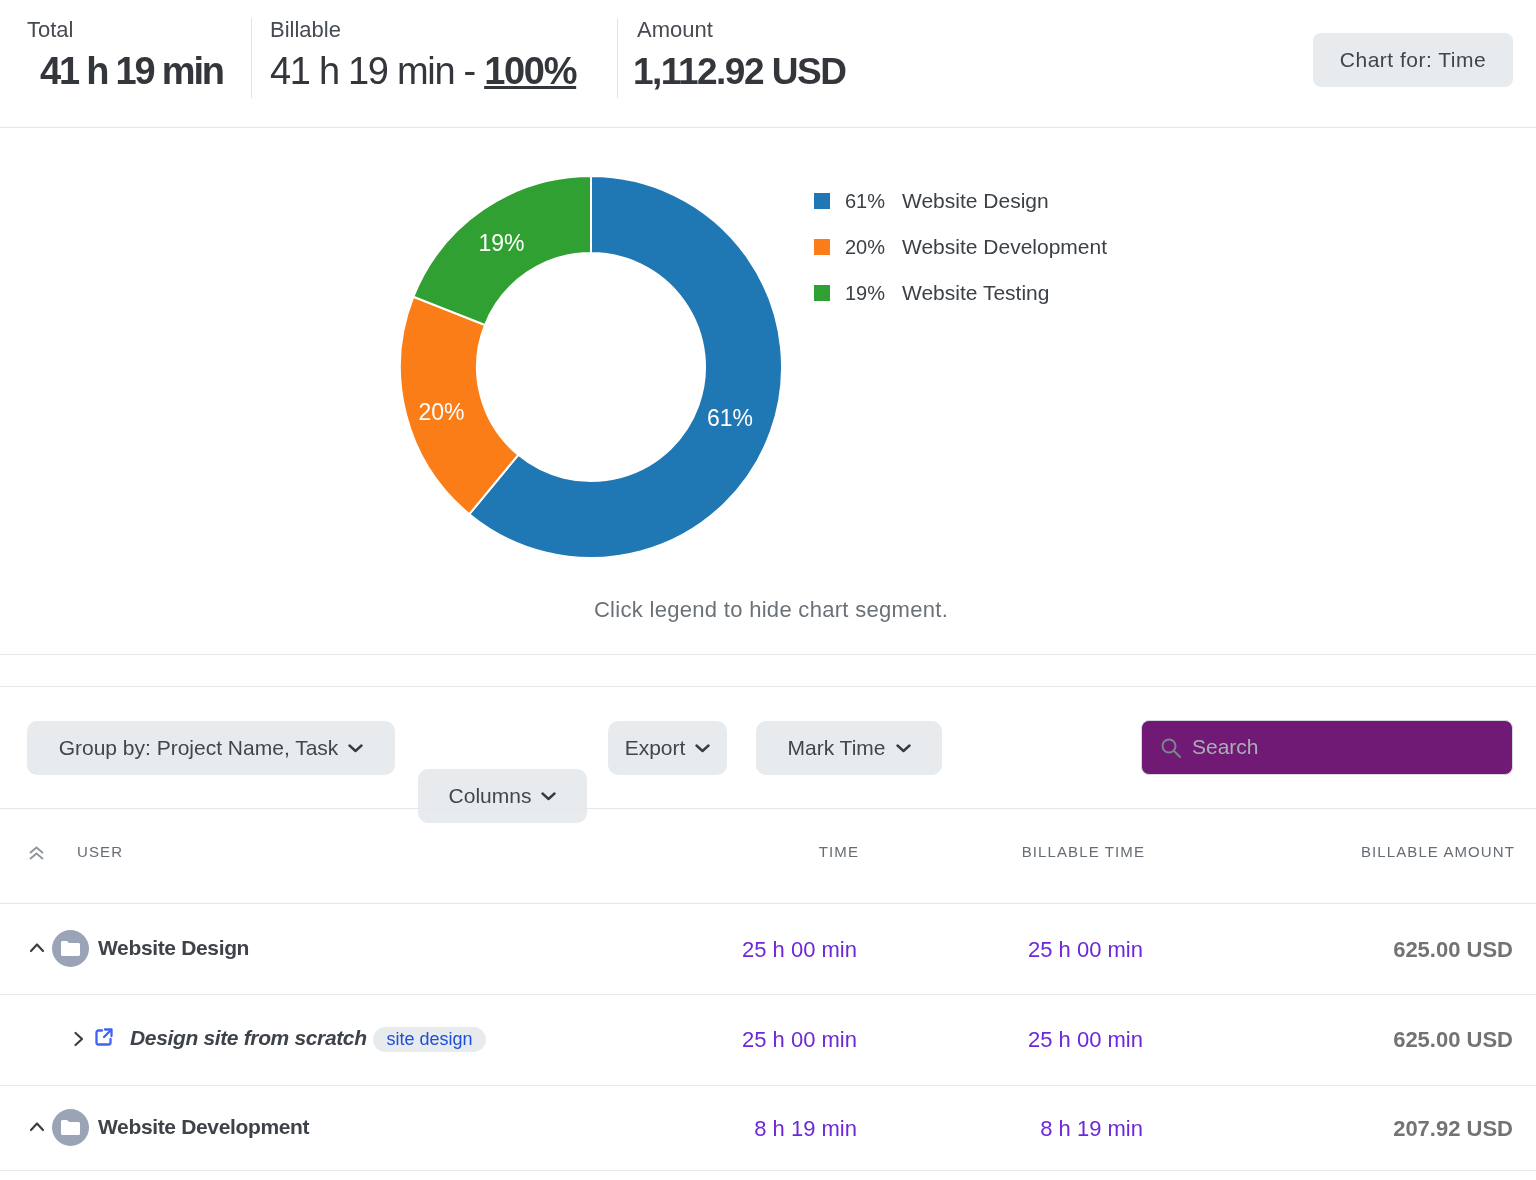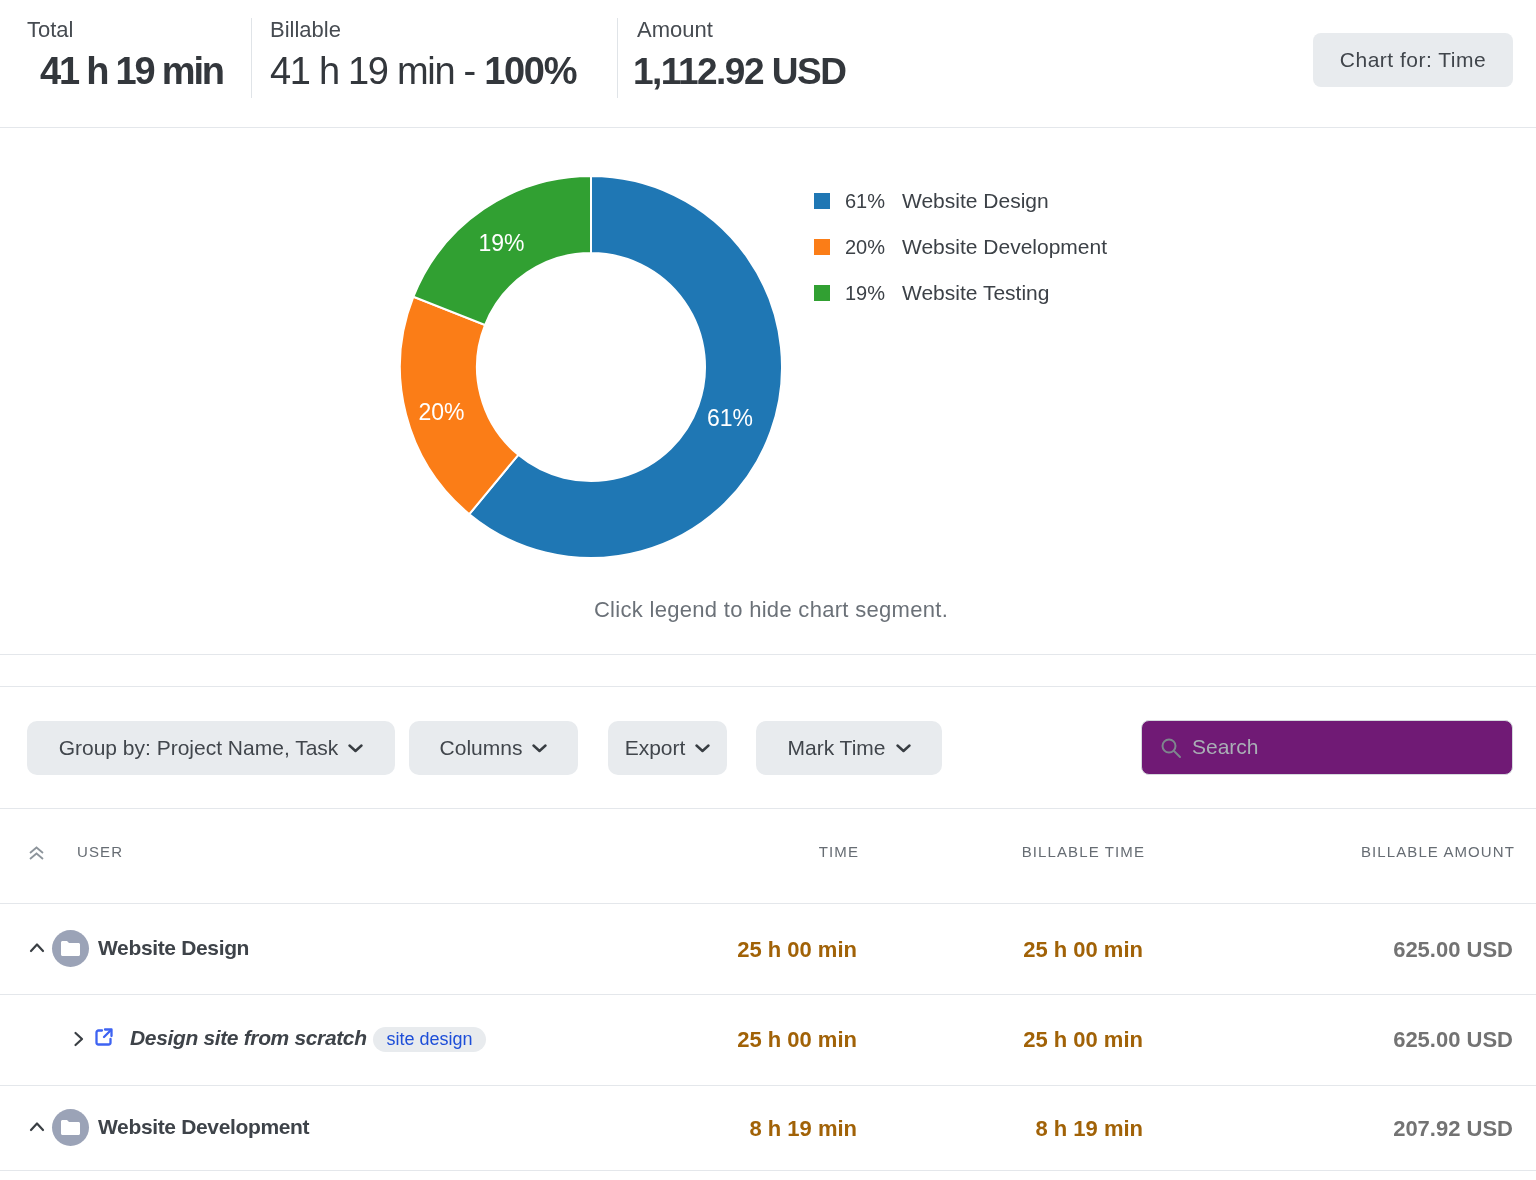--- a/index.html
+++ b/index.html
@@ -15,34 +15,34 @@
 .legrow { position:absolute; left:814px; height:16px; }
 .legsq { position:absolute; left:0; top:0; width:16px; height:16px; }
 .legpct { position:absolute; left:16px; width:55px; top:-3px; text-align:right; font-size:20px; color:#3c4147; }
 .leglab { position:absolute; left:88px; top:-4px; font-size:21px; color:#3c4147; white-space:nowrap; }
 
 .tbtn { position:absolute; top:721px; height:54px; background:#e8ebee; border-radius:10px; font-size:21px; color:#41464c; font-weight:500; display:flex; align-items:center; justify-content:center; }
 .chev { margin-left:10px; width:15px; height:9px; }
 
 .thead { font-size:15px; font-weight:500; color:#666c73; letter-spacing:1.1px; }
 .rname { font-size:21px; font-weight:600; color:#3e4349; letter-spacing:-0.35px; }
-.tblue { font-size:22px; font-weight:700; color:#a16207; }
+.tblue { font-size:22px; font-weight:400; color:#6d28d9; }
 .tamt  { font-size:22px; font-weight:700; color:#737373; }
 .rcol  { position:absolute; text-align:right; }
 .hline { position:absolute; left:0; width:1536px; height:1px; background:#e4e7eb; }
 </style>
 </head>
 <body>
 <div id="page">
 
   <div class="abs sumlabel" style="left:27px; top:17px;">Total</div>
   <div class="abs sumval" style="left:40px; top:50px; letter-spacing:-2.2px;">41 h 19 min</div>
   <div class="vdiv" style="left:251px;"></div>
   <div class="abs sumlabel" style="left:270px; top:17px;">Billable</div>
-  <div class="abs" style="left:270px; top:50px;"><span class="sumval" style="font-weight:400; letter-spacing:-1.3px;">41 h 19 min - </span><span class="sumval" style="letter-spacing:-1.3px;">100%</span></div>
+  <div class="abs" style="left:270px; top:50px;"><span class="sumval" style="font-weight:400; letter-spacing:-1.3px;">41 h 19 min - </span><span class="sumval" style="letter-spacing:-1.3px;text-decoration:underline;">100%</span></div>
   <div class="vdiv" style="left:617px;"></div>
   <div class="abs sumlabel" style="left:637px; top:17px;">Amount</div>
   <div class="abs sumval" style="left:633px; top:51px; font-size:37px; letter-spacing:-1.5px;">1,112.92 USD</div>
   <div class="chartfor">Chart for: Time</div>
   <div class="hline" style="top:127px;"></div>
 
   <svg class="abs" style="left:0; top:0;" width="1536" height="700" viewBox="0 0 1536 700">
     <path d="M 591.0 176.0 A 191 191 0 1 1 469.3 514.2 L 518.3 454.8 A 114 114 0 1 0 591.0 253.0 Z" fill="#1f77b4" stroke="#ffffff" stroke-width="2"></path>
     <path d="M 469.3 514.2 A 191 191 0 0 1 413.4 296.7 L 485.0 325.0 A 114 114 0 0 0 518.3 454.8 Z" fill="#fb7d17" stroke="#ffffff" stroke-width="2"></path>
     <path d="M 413.4 296.7 A 191 191 0 0 1 591.0 176.0 L 591.0 253.0 A 114 114 0 0 0 485.0 325.0 Z" fill="#31a032" stroke="#ffffff" stroke-width="2"></path>
@@ -70,21 +70,21 @@
   <div class="abs" style="left:0; top:597px; width:1542px; text-align:center; font-size:22px; letter-spacing:0.3px; color:#6b7178;">Click legend to hide chart segment.</div>
 
   <div class="hline" style="top:654px;"></div>
   <div class="hline" style="top:686px;"></div>
 
   <div class="tbtn" style="left:27px; width:368px;">Group by: Project Name, Task
     <svg class="chev" viewBox="0 0 15 9">
         <path d="M1.5 1.5 L7.5 7 L13.5 1.5" fill="none" stroke="#383d42" stroke-width="2.4" stroke-linecap="round" stroke-linejoin="round"></path>
       </svg>
   </div>
-  <div class="tbtn" style="left:409px; width:169px;">Columns
+  <div class="tbtn" style="left:418px; width:169px;margin-top:48px;">Columns
     <svg class="chev" viewBox="0 0 15 9">
         <path d="M1.5 1.5 L7.5 7 L13.5 1.5" fill="none" stroke="#383d42" stroke-width="2.4" stroke-linecap="round" stroke-linejoin="round"></path>
       </svg>
   </div>
   <div class="tbtn" style="left:608px; width:119px;">Export
     <svg class="chev" viewBox="0 0 15 9">
         <path d="M1.5 1.5 L7.5 7 L13.5 1.5" fill="none" stroke="#383d42" stroke-width="2.4" stroke-linecap="round" stroke-linejoin="round"></path>
       </svg>
   </div>
   <div class="tbtn" style="left:756px; width:186px;">Mark Time

